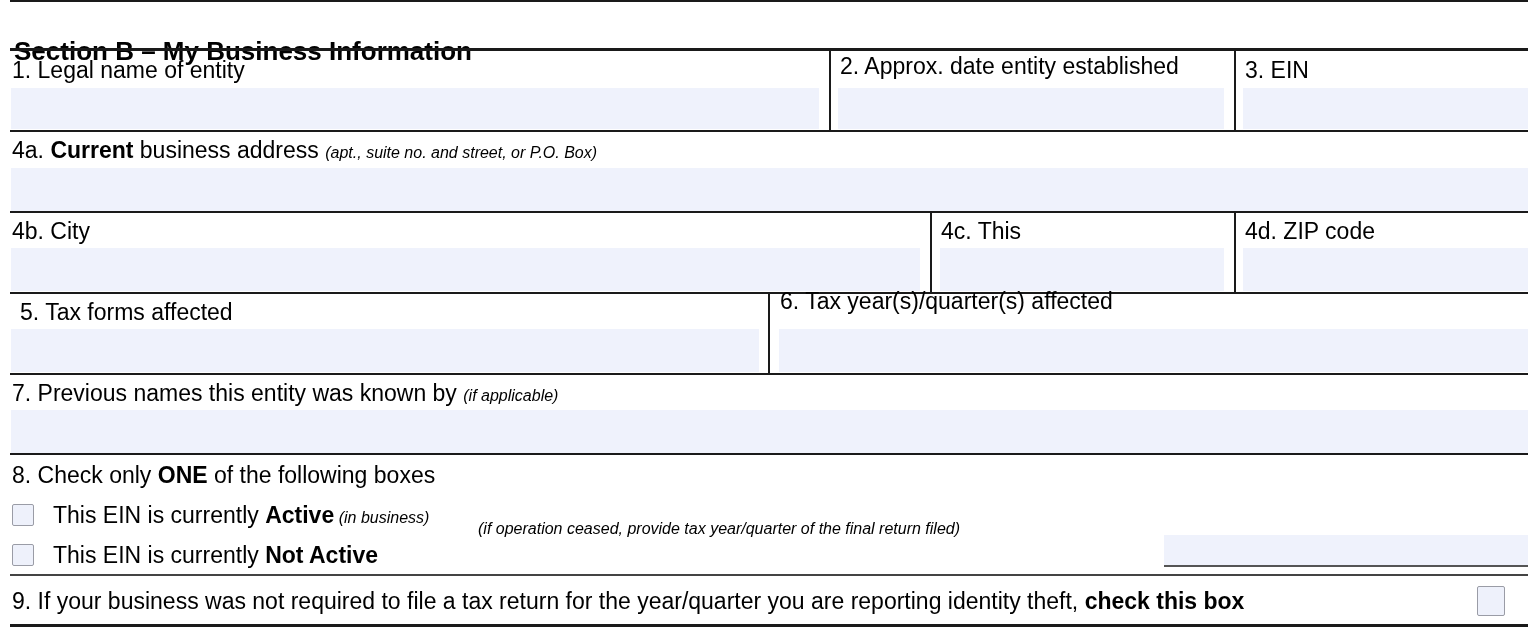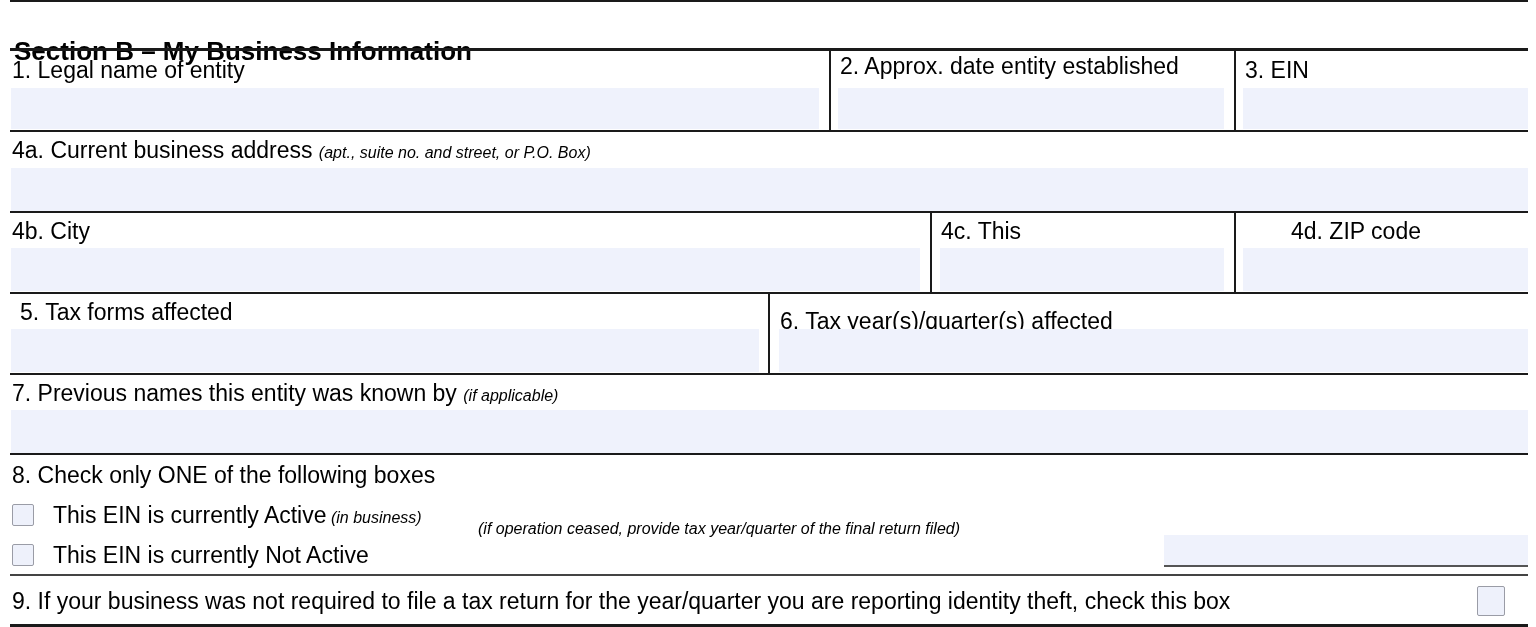--- a/index.html
+++ b/index.html
@@ -1,21 +1,21 @@
 <!DOCTYPE html>
 <html><head>
   <meta charset="utf-8">
   <style>
     html, body { margin:0; padding:0; background:#ffffff; }
     body { width:1536px; height:627px; position:relative; overflow:hidden;
            font-family:"Liberation Sans", sans-serif; color:#000; }
     .hline { position:absolute; left:10px; width:1518px; background:#1a1a1a; }
     .vline { position:absolute; width:2px; background:#1a1a1a; }
     .label { position:absolute; font-size:23px; line-height:26px; white-space:nowrap; }
-    .label b { font-weight:normal; }
+    .label b { font-weight:bold; }
     .label i { font-style:italic; font-size:16px; }
     .field { position:absolute; background:#eff2fc; border:none; outline:none; padding:0 6px;
              font-family:"Liberation Sans", sans-serif; font-size:20px; box-sizing:border-box; }
     .chk { position:absolute; width:22px; height:22px; background:#eef1fb; border:1.5px solid #9a9ca6;
            box-sizing:border-box; border-radius:2px; cursor:pointer; }
     .title { position:absolute; left:14px; top:9px; font-size:26px; font-weight:bold; line-height:30px;margin-top:27px; }
   </style>
 </head>
 <body>
 
@@ -38,28 +38,28 @@
 </div>
 <input class="field" style="left: 11px; top: 168px; width: 1517px; height: 43px;" value="">
 <div class="hline" style="top:211px;height:2px;"></div>
 
 <div class="label" style="left:12px;top:218px;">4b. City</div>
 <input class="field" style="left: 11px; top: 248px; width: 909px; height: 43px;" value="">
 <div class="vline" style="left:930px;top:213px;height:80px;"></div>
 <div class="label" style="left:941px;top:218px;">4c. This</div>
 <input class="field" style="left: 940px; top: 248px; width: 284px; height: 43px;" value="">
 <div class="vline" style="left:1234px;top:213px;height:80px;"></div>
-<div class="label" style="left:1245px;top:218px;margin-left:46px;">4d. ZIP code</div>
+<div class="label" style="left:1245px;top:218px;">4d. ZIP code</div>
 <input class="field" style="left: 1243px; top: 248px; width: 285px; height: 43px;" value="">
 <div class="hline" style="top:292px;height:2px;"></div>
 
 <div class="label" style="left:12px;top:299px;margin-left:8px;">5. Tax forms affected</div>
 <input class="field" style="left: 11px; top: 329px; width: 748px; height: 43px;" value="">
 <div class="vline" style="left:768px;top:294px;height:80px;"></div>
-<div class="label" style="left:780px;top:288px;margin-top:20px;">6. Tax year(s)/quarter(s) affected</div>
+<div class="label" style="left:780px;top:288px;">6. Tax year(s)/quarter(s) affected</div>
 <input class="field" style="left: 779px; top: 329px; width: 749px; height: 43px;" value="">
 <div class="hline" style="top:373px;height:2px;"></div>
 
 <div class="label" style="left:12px;top:380px;">
   <span>7. Previous names this entity was known by </span><i>(if applicable)</i>
 </div>
 <input class="field" style="left: 11px; top: 410px; width: 1517px; height: 43px;" value="">
 <div class="hline" style="top:453px;height:2px;"></div>
 
 <div class="label" style="left:12px;top:462px;">

